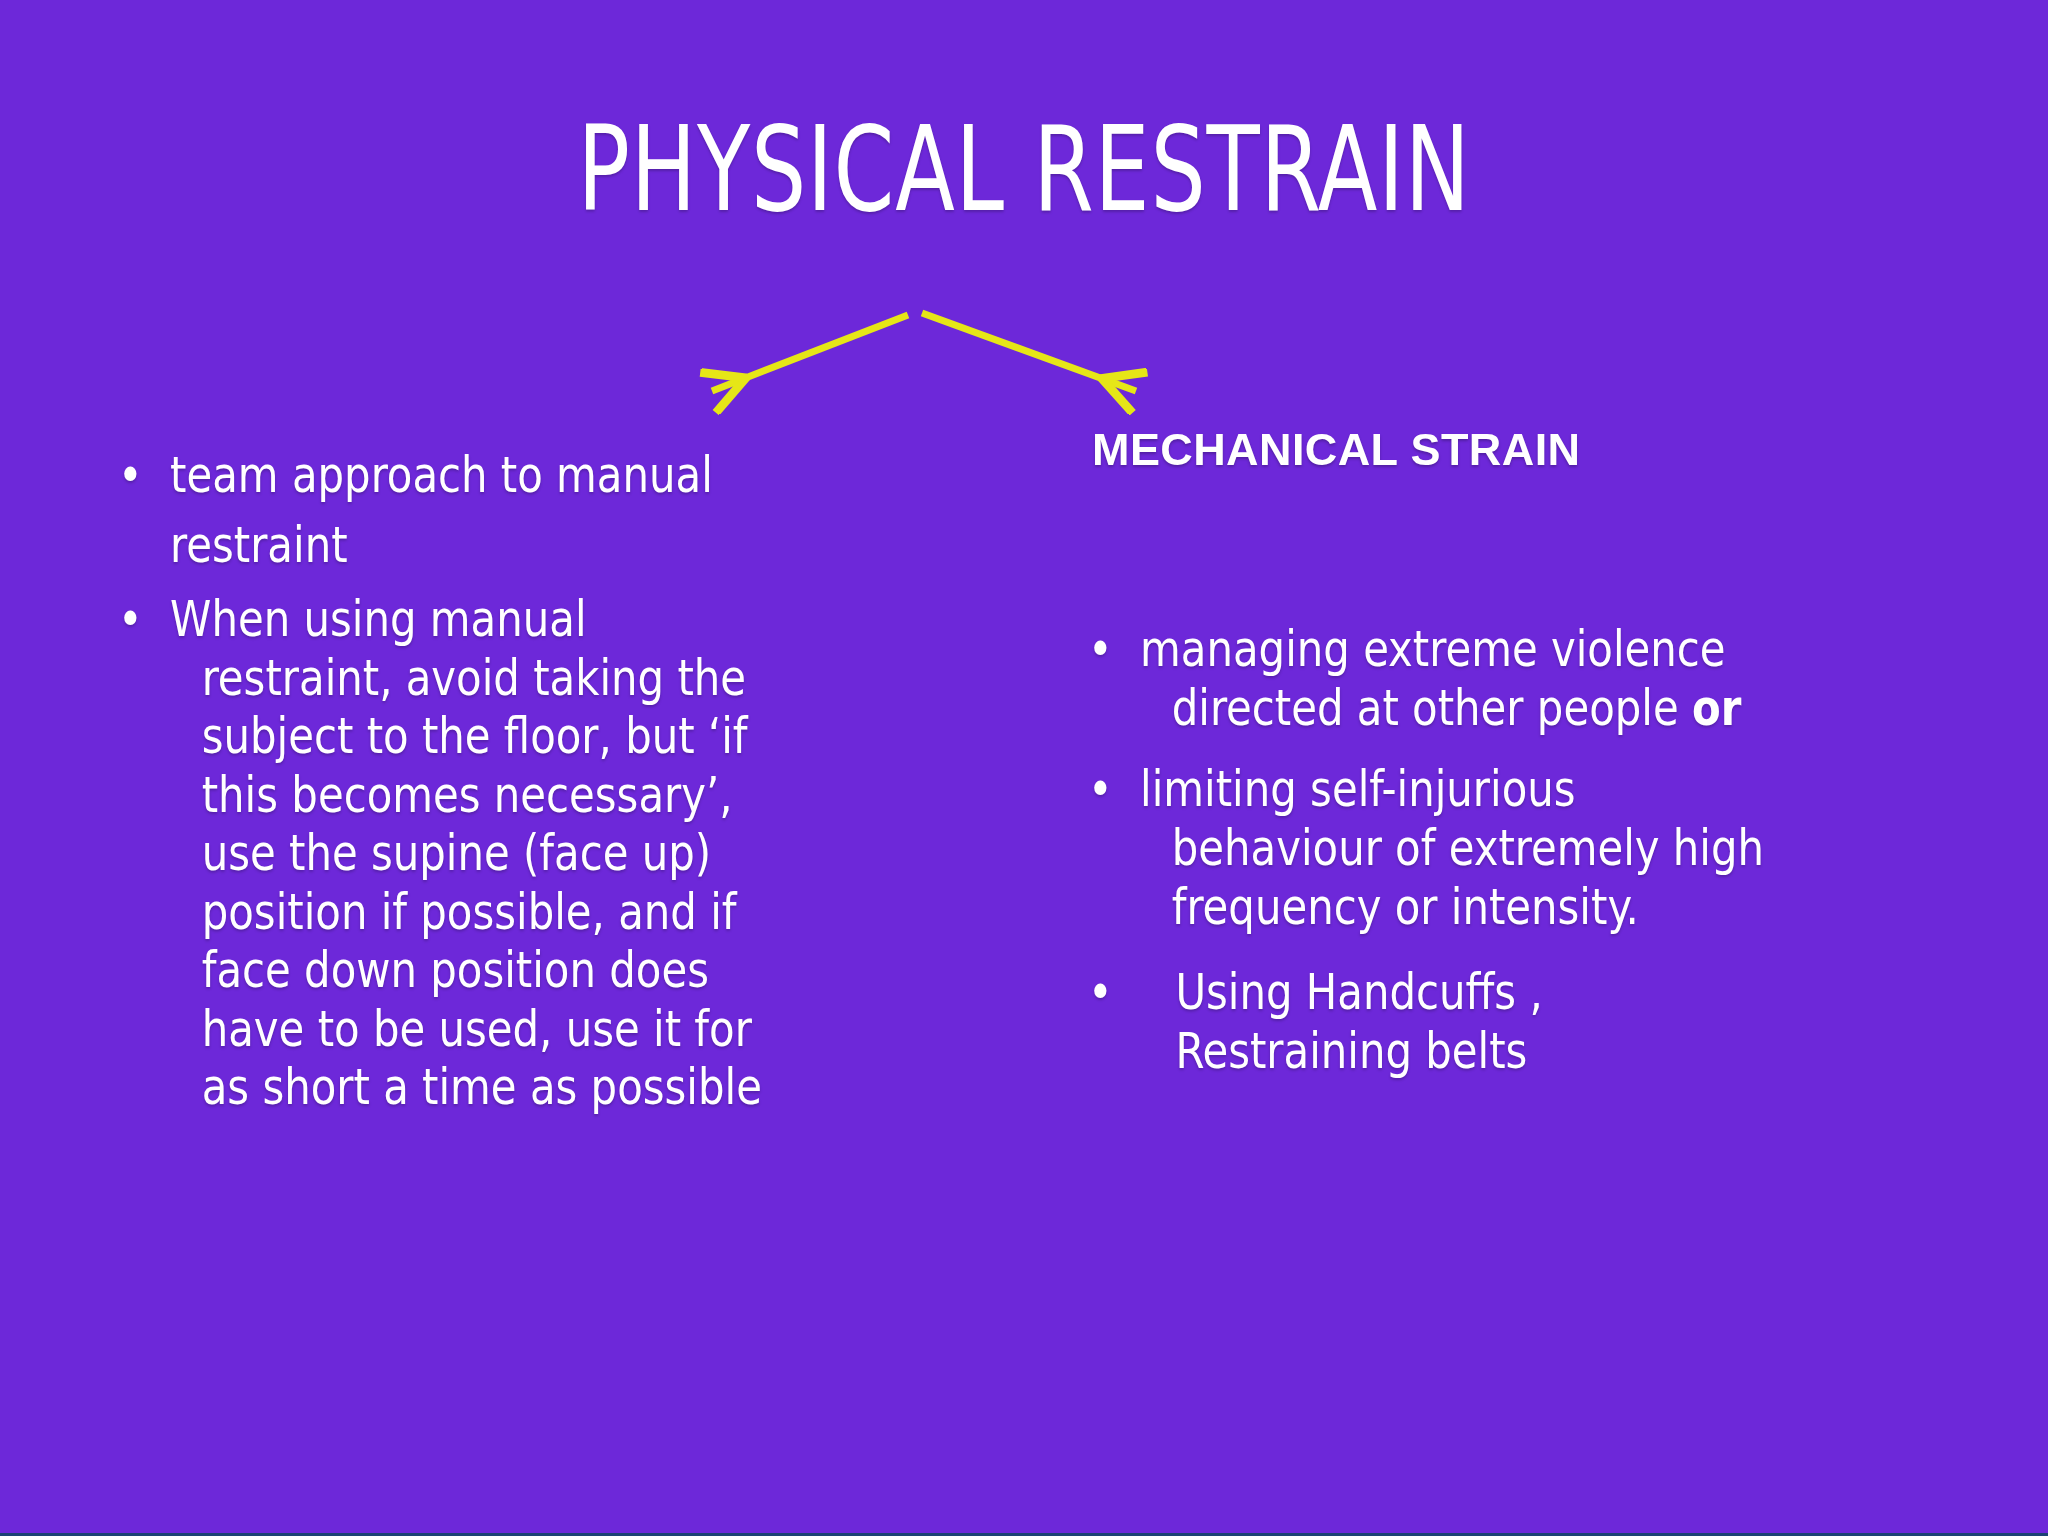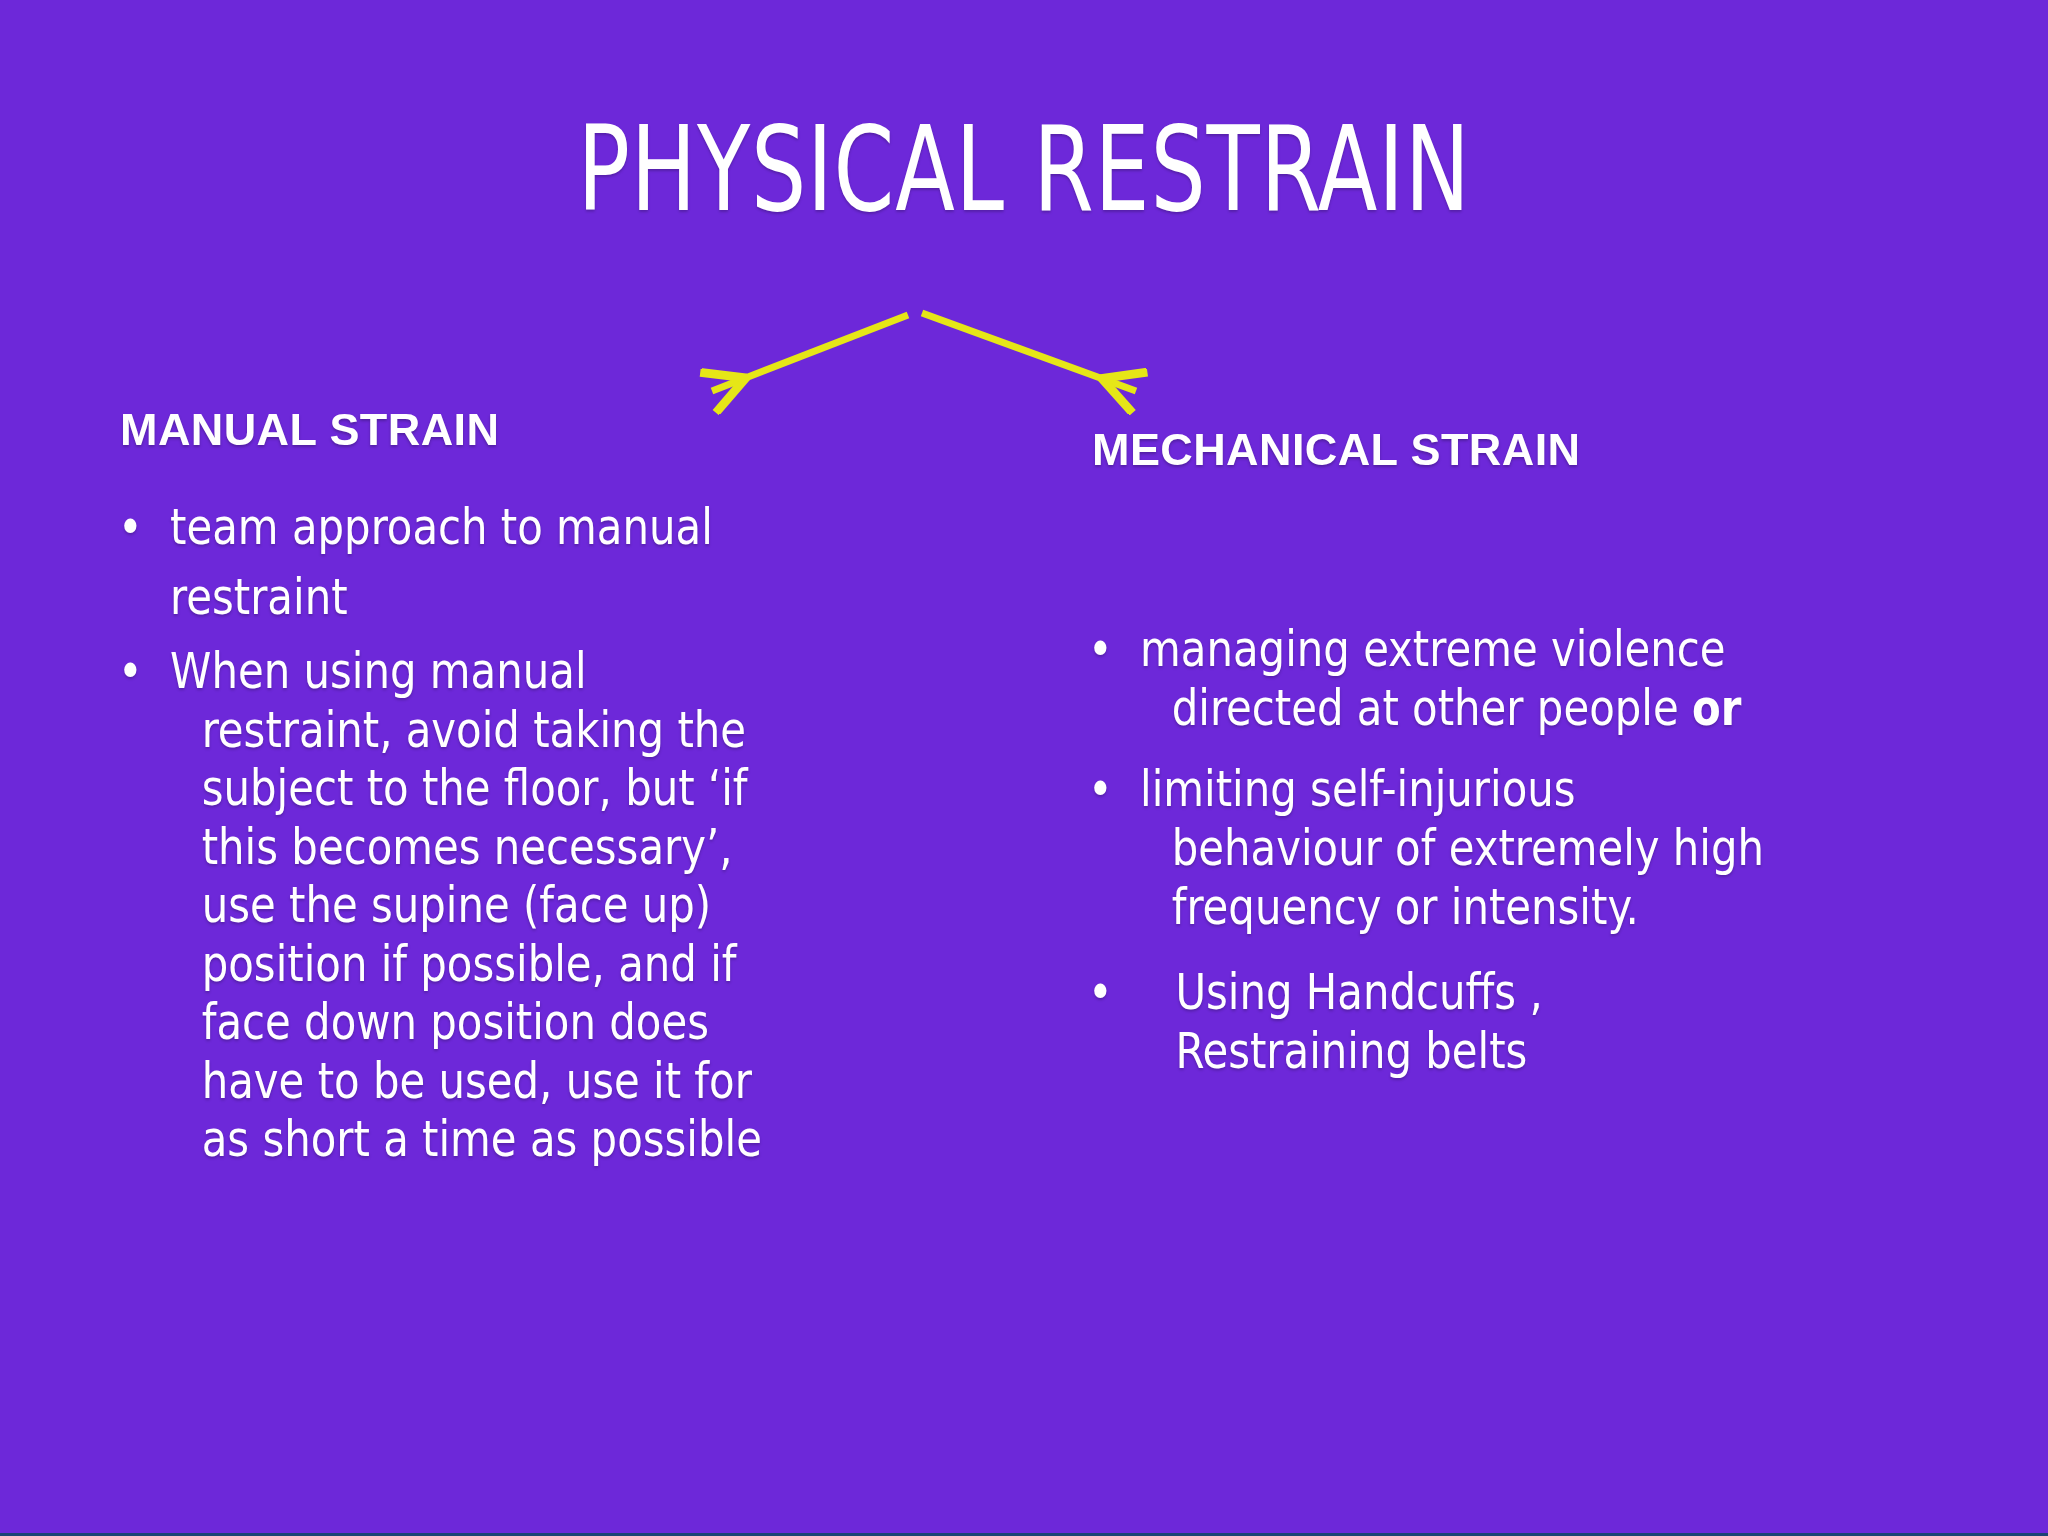--- a/index.html
+++ b/index.html
@@ -165,21 +165,20 @@
       </marker>
       <marker id="ah-right" markerWidth="7" markerHeight="7" refX="5.6" refY="3.5" orient="auto" markerUnits="strokeWidth">
         <path d="M6.2,0.4 L0.4,3.5 L6.2,6.6" fill="none" stroke="#e6e617" stroke-width="1.25" stroke-linecap="butt" stroke-linejoin="miter"></path>
       </marker>
     </defs>
     <line x1="908" y1="315" x2="712" y2="391" stroke="#e6e617" stroke-width="7" marker-end="url(#ah-left)"></line>
     <line x1="922" y1="313" x2="1136" y2="391" stroke="#e6e617" stroke-width="7" marker-end="url(#ah-right)"></line>
   </svg>
 
   <div id="col-left" class="column">
-    <div class="col-heading">MANUAL STRAIN</div>
 
     <ul class="bullet-list">
 
       <li id="li-l-0" class="bullet-item">
         <span class="dot">•</span>
         <span class="btext">team approach to manual</span>
         <span class="btext">restraint</span>
       </li>
 
       <li id="li-l-1" class="bullet-item">

